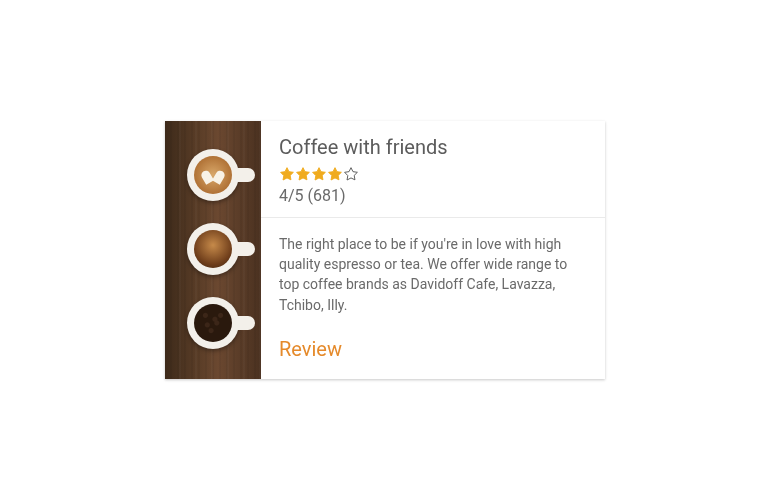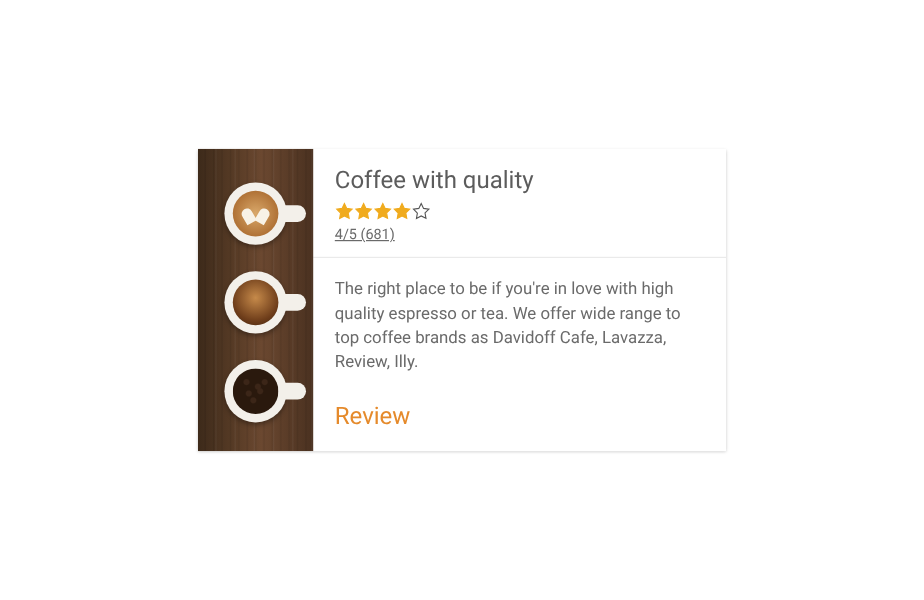--- a/index.html
+++ b/index.html
@@ -101,23 +101,22 @@
   }
   .title {
     font-size: 20px;
     font-weight: 400;
     color: #5c5c5c;
     margin-bottom: 6px;
   }
   .stars { line-height: 1; margin-bottom: 4px; }
   .star { display:inline-block; width:16px; height:16px; vertical-align:middle; }
   .rating {
-    font-size: 12px;
+    font-size: 16px;
     color: #6a6a6a;
-    text-decoration: underline;
   }
   .body {
     padding: 16px 18px 18px 18px;
     display:flex; flex-direction:column; flex:1;
   }
   .desc {
     font-size: 14px;
     color: #6a6a6a;
     line-height: 1.45;
     margin-bottom: 22px;
@@ -145,32 +144,32 @@
         <span class="inner"></span>
     </div>
     <div class="cup cup3">
       <span class="handle"></span>
         <span class="inner"></span>
     </div>
   </div>
 
   <div class="content">
     <div class="header">
-      <div class="title">Coffee with quality</div>
+      <div class="title">Coffee with friends</div>
       <div class="stars" id="stars"><span class="star"><svg viewBox="0 0 24 24" width="16" height="16">
               <path d="M12 2.5l2.96 6 6.62.96-4.79 4.67 1.13 6.6L12 17.9l-5.92 3.1 1.13-6.6L2.42 9.46l6.62-.96L12 2.5z" fill="#f0ab1e" stroke="#f0ab1e" stroke-width="1.4"></path>
             </svg></span><span class="star"><svg viewBox="0 0 24 24" width="16" height="16">
               <path d="M12 2.5l2.96 6 6.62.96-4.79 4.67 1.13 6.6L12 17.9l-5.92 3.1 1.13-6.6L2.42 9.46l6.62-.96L12 2.5z" fill="#f0ab1e" stroke="#f0ab1e" stroke-width="1.4"></path>
             </svg></span><span class="star"><svg viewBox="0 0 24 24" width="16" height="16">
               <path d="M12 2.5l2.96 6 6.62.96-4.79 4.67 1.13 6.6L12 17.9l-5.92 3.1 1.13-6.6L2.42 9.46l6.62-.96L12 2.5z" fill="#f0ab1e" stroke="#f0ab1e" stroke-width="1.4"></path>
             </svg></span><span class="star"><svg viewBox="0 0 24 24" width="16" height="16">
               <path d="M12 2.5l2.96 6 6.62.96-4.79 4.67 1.13 6.6L12 17.9l-5.92 3.1 1.13-6.6L2.42 9.46l6.62-.96L12 2.5z" fill="#f0ab1e" stroke="#f0ab1e" stroke-width="1.4"></path>
             </svg></span><span class="star"><svg viewBox="0 0 24 24" width="16" height="16">
               <path d="M12 2.5l2.96 6 6.62.96-4.79 4.67 1.13 6.6L12 17.9l-5.92 3.1 1.13-6.6L2.42 9.46l6.62-.96L12 2.5z" fill="none" stroke="#555555" stroke-width="1.4"></path>
             </svg></span></div>
       <div class="rating">4/5 (681)</div>
     </div>
     <div class="body">
-      <div class="desc">The right place to be if you're in love with high quality espresso or tea. We offer wide range to top coffee brands as Davidoff Cafe, Lavazza, Review, Illy.</div>
+      <div class="desc">The right place to be if you're in love with high quality espresso or tea. We offer wide range to top coffee brands as Davidoff Cafe, Lavazza, Tchibo, Illy.</div>
       <a class="action" href="#">Review</a>
     </div>
   </div>
 </div>
 
 </body></html>

